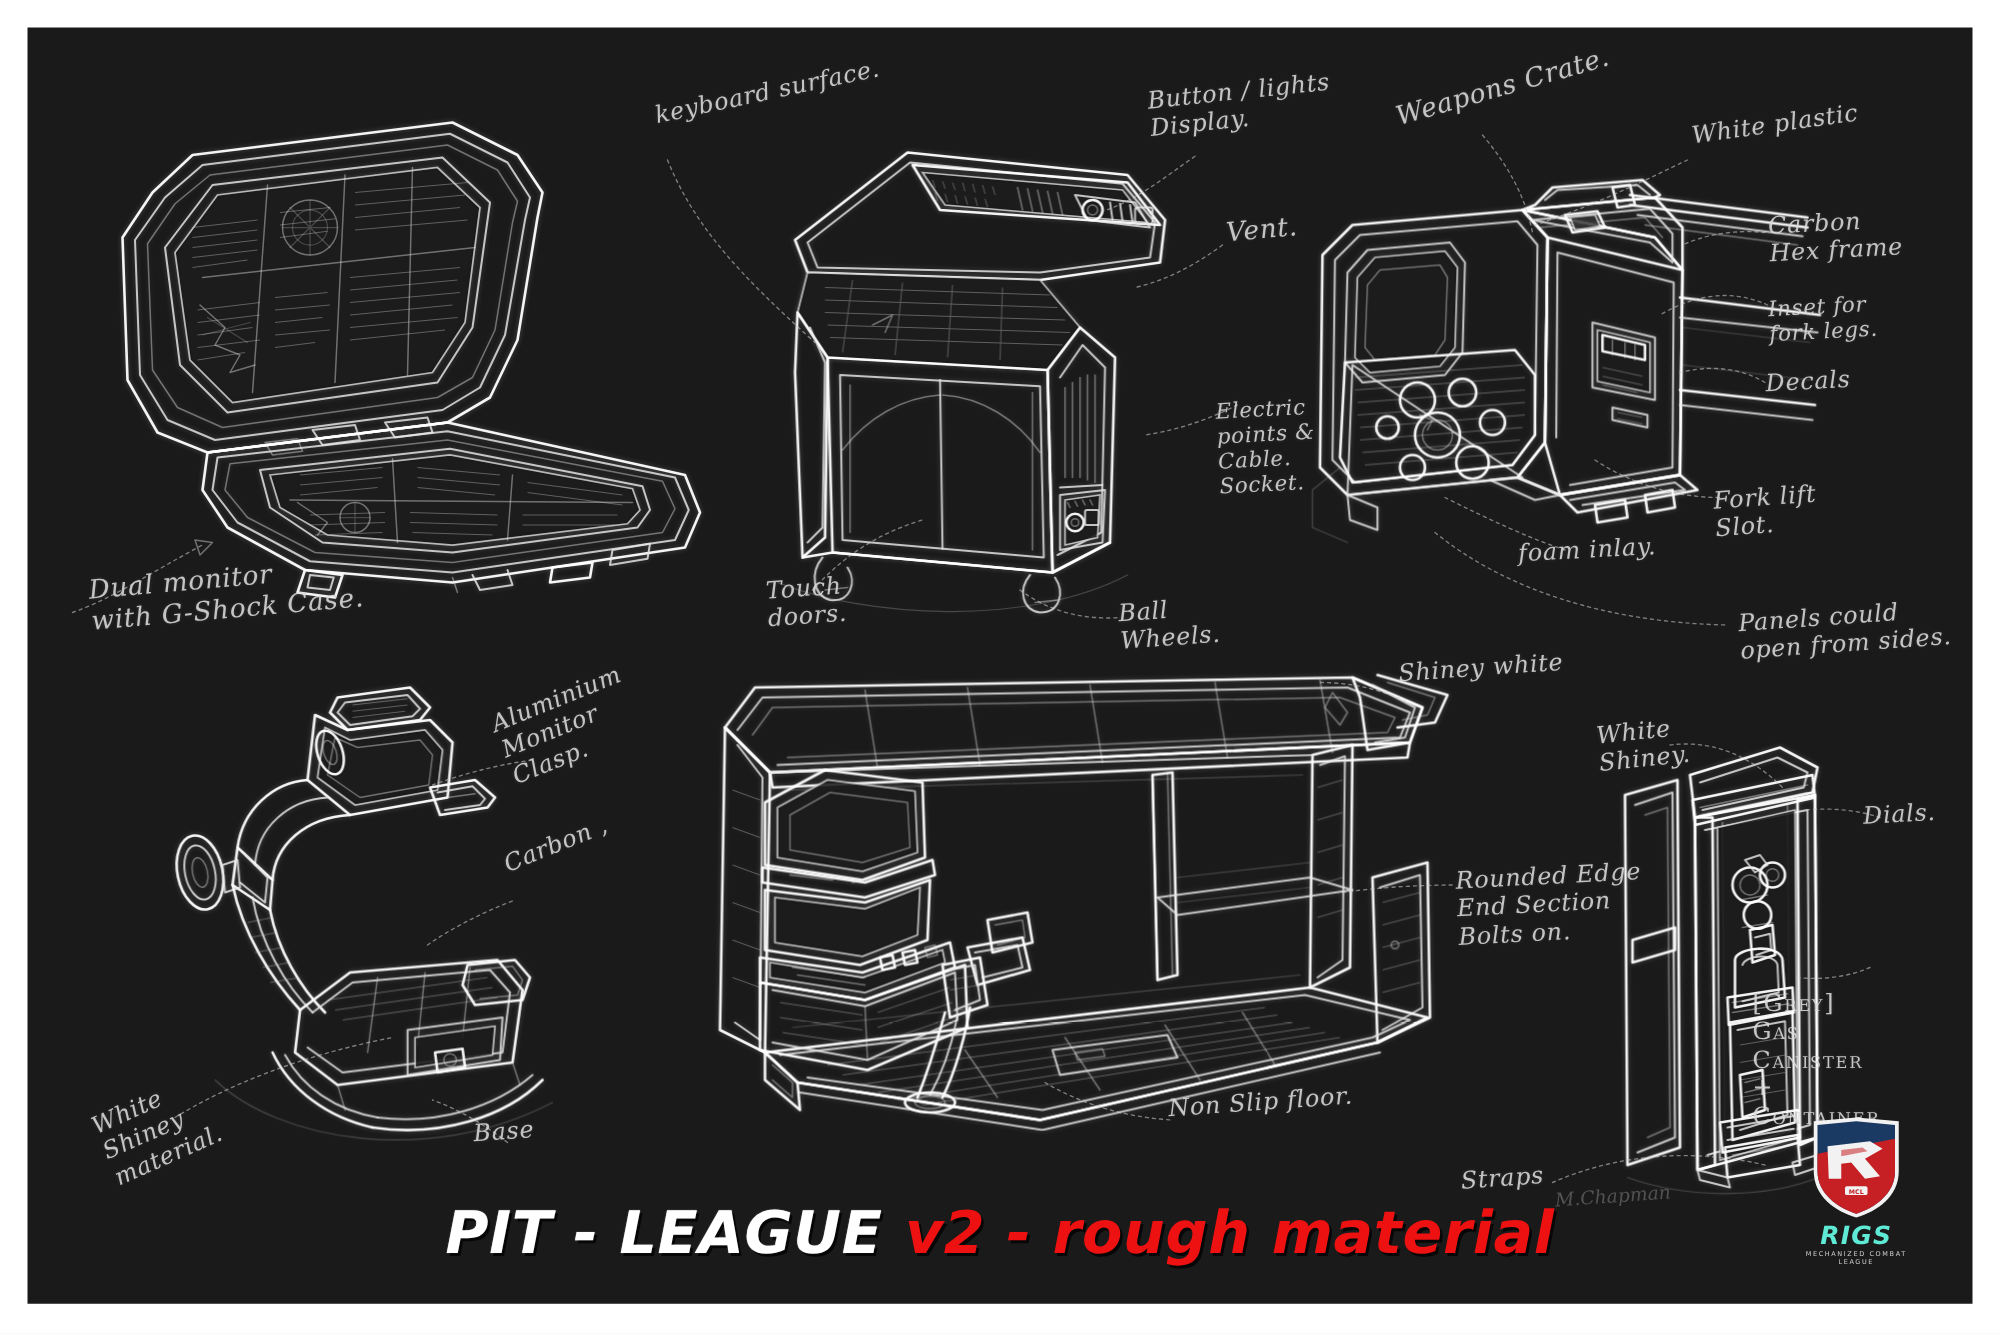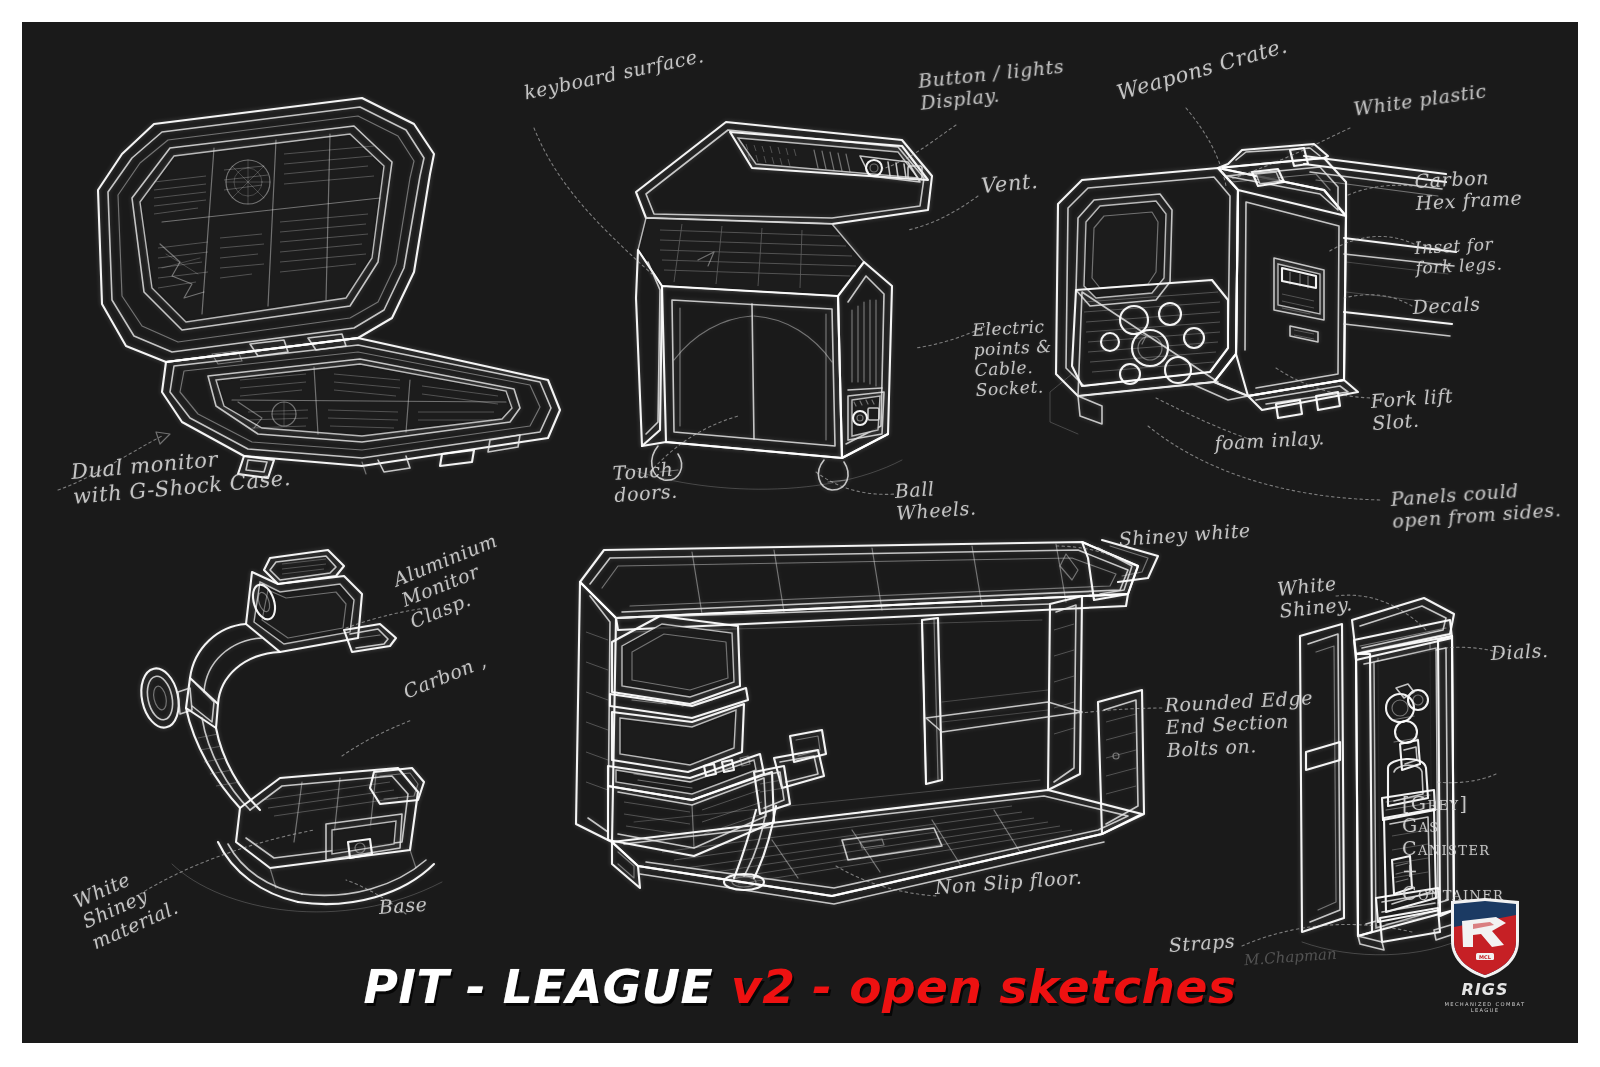--- a/index.html
+++ b/index.html
@@ -58,21 +58,21 @@
     letter-spacing:.5px;
   }
   .ttl-main{color:#ffffff;text-shadow:2px 3px 0 rgba(0,0,0,.75),0 0 1px #999;}
   .ttl-sub{color:#ee1111;text-shadow:2px 3px 0 rgba(0,0,0,.75);}
 
   
   #logo{position:absolute;right:38px;bottom:30px;width:110px;text-align:center;}
   #logo .shield{width:74px;height:82px;margin:0 auto;display:block;}
   #logo .wordmark{
     font-family:"DejaVu Sans",sans-serif;font-weight:bold;font-style:italic;
-    font-size:16px;color:#e5e5e5;letter-spacing:1px;line-height:1;margin-top:3px;
+    font-size:20px;color:#5eead4;letter-spacing:1px;line-height:1;margin-top:3px;
   }
   #logo .tagline{
     font-family:"DejaVu Sans",sans-serif;font-size:5.2px;color:#cfcfcf;
     letter-spacing:1.3px;margin-top:3px;
   }
   .sig{
     position:absolute;color:#8a8a8a;opacity:.5;font-size:15px;
     font-family:"DejaVu Serif",serif;font-style:italic;
     transform:rotate(-4deg);
   }
@@ -685,21 +685,21 @@
 
   <svg class="sk" style="left:1216px;top:890px;" width="180" height="50">
     <path class="leader" d="M4 34 C54 12 114 6 174 20"></path>
   </svg>
   <div class="note" style="left:1146px;top:912px;transform:rotate(-4deg);">Straps</div>
 
   <div class="sig" style="left:1222px;top:926px;">M.Chapman</div>
 
   <div id="titlebar">
     <span class="ttl ttl-main">PIT - LEAGUE</span>
-    <span class="ttl ttl-sub">v2 - open sketches</span>
+    <span class="ttl ttl-sub">v2 - rough material</span>
   </div>
 
   <div id="logo">
     <svg class="shield" viewBox="0 0 74 82">
       <path d="M3 4 L37 1 L71 4 L71 44 C71 64 54 76 37 81 C20 76 3 64 3 44 Z" fill="#f2f2f2"></path>
       <path d="M6 7 L37 4 L68 7 L68 44 C68 62 52 73 37 78 C22 73 6 62 6 44 Z" fill="#1b3a63"></path>
       <path d="M6 30 L68 18 L68 44 C68 62 52 73 37 78 C22 73 6 62 6 44 Z" fill="#c62025"></path>
       <path d="M14 24 L48 20 L58 26 L44 34 L56 48 L44 50 L33 37 L25 38 L25 50 L15 50 Z" fill="#f2f2f2"></path>
       <path d="M25 27 L42 25 L46 28 L25 32 Z" fill="#c62025" opacity=".55"></path>
       <rect x="28" y="56" width="18" height="7" rx="1.5" fill="#f2f2f2"></rect>

